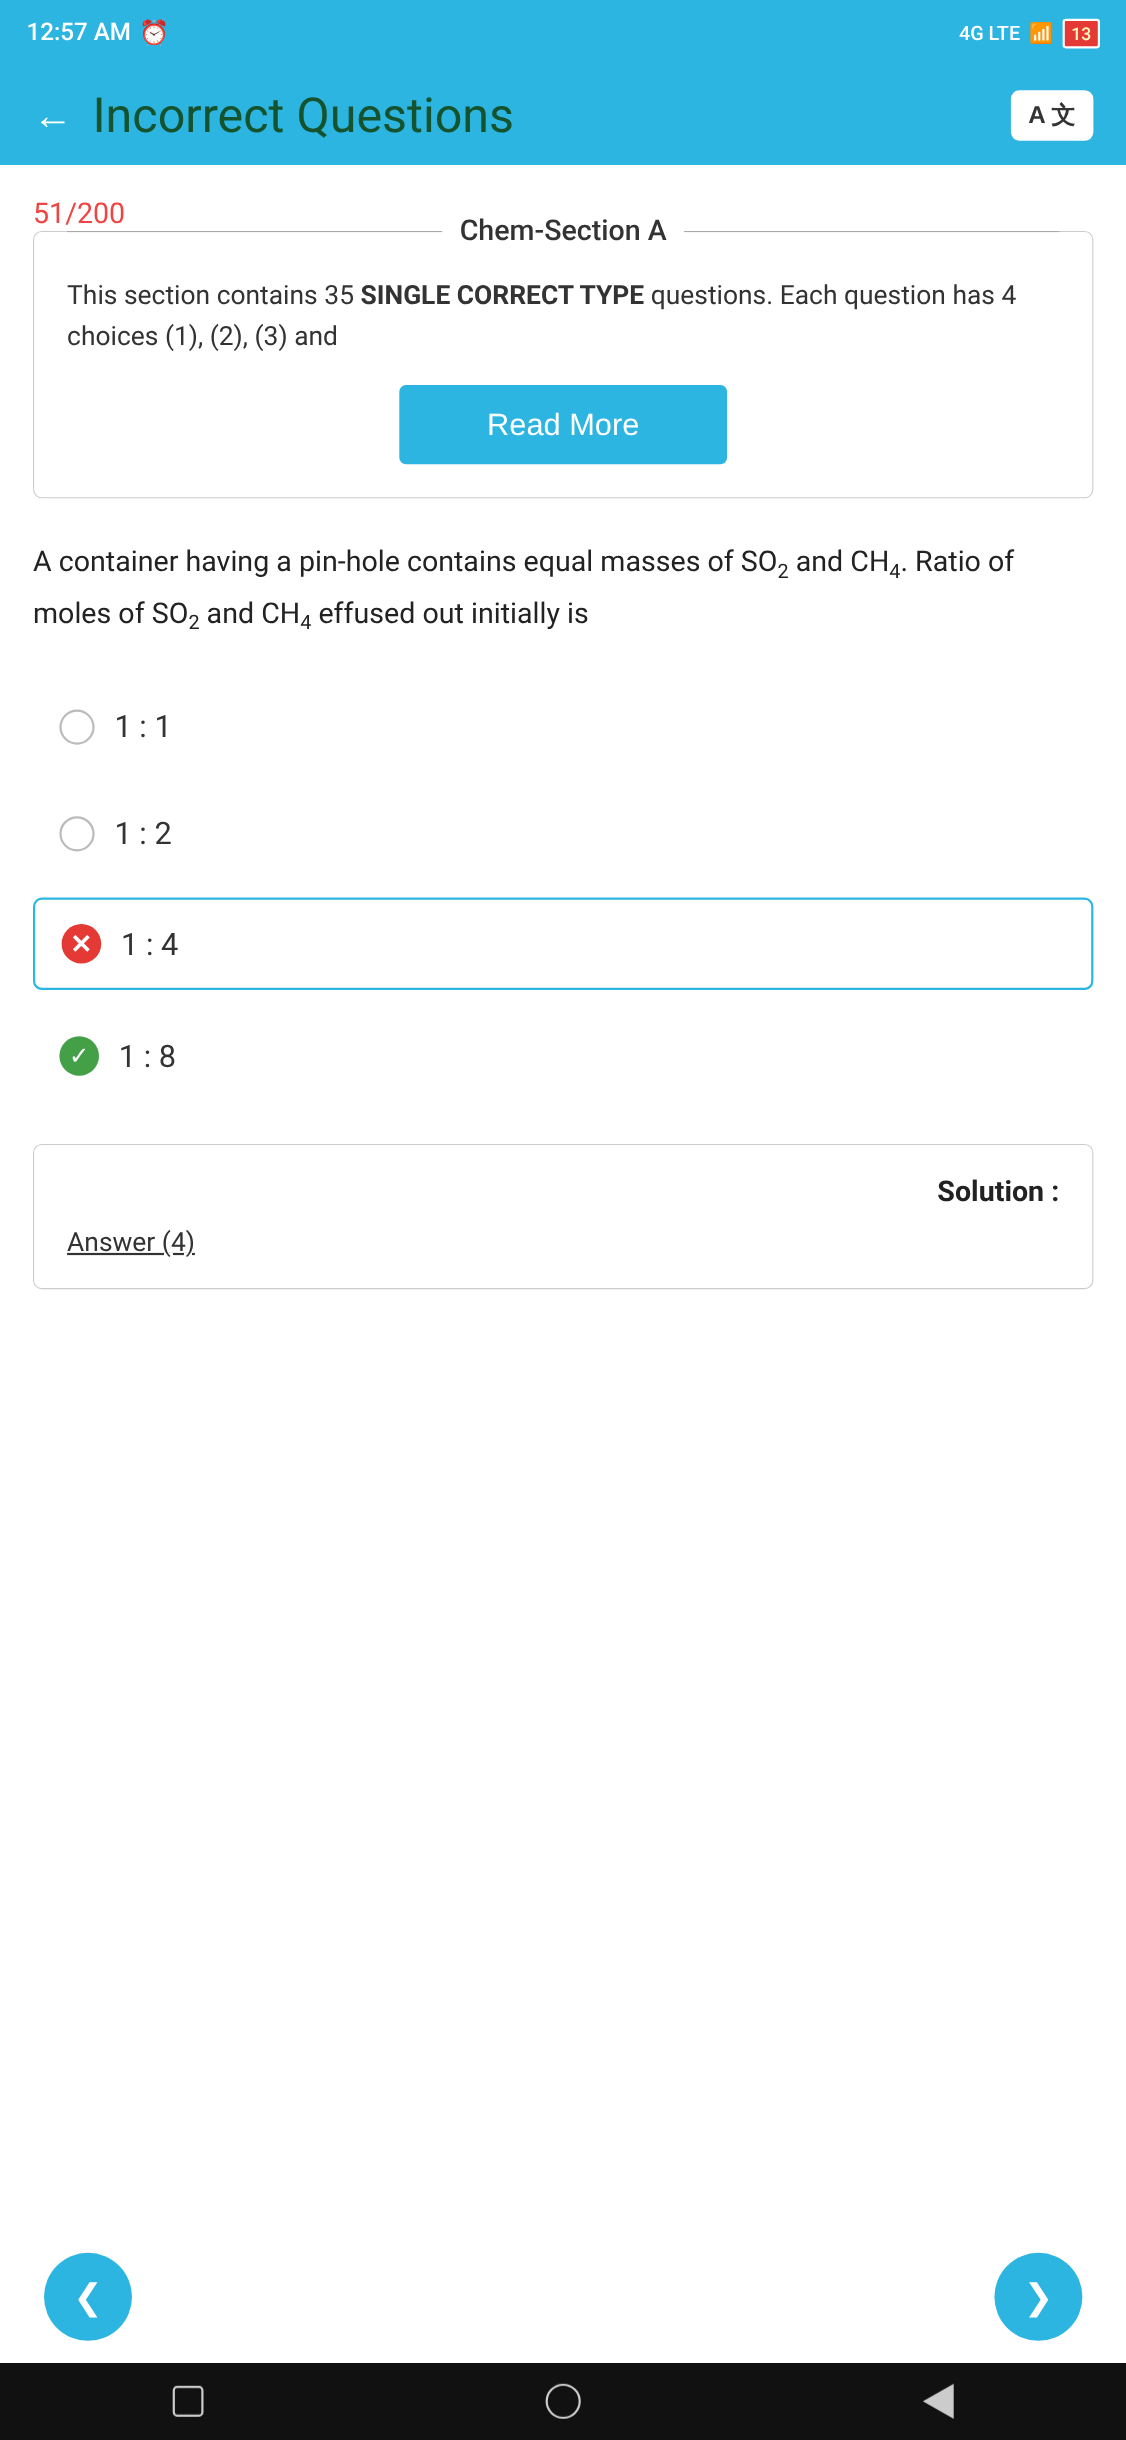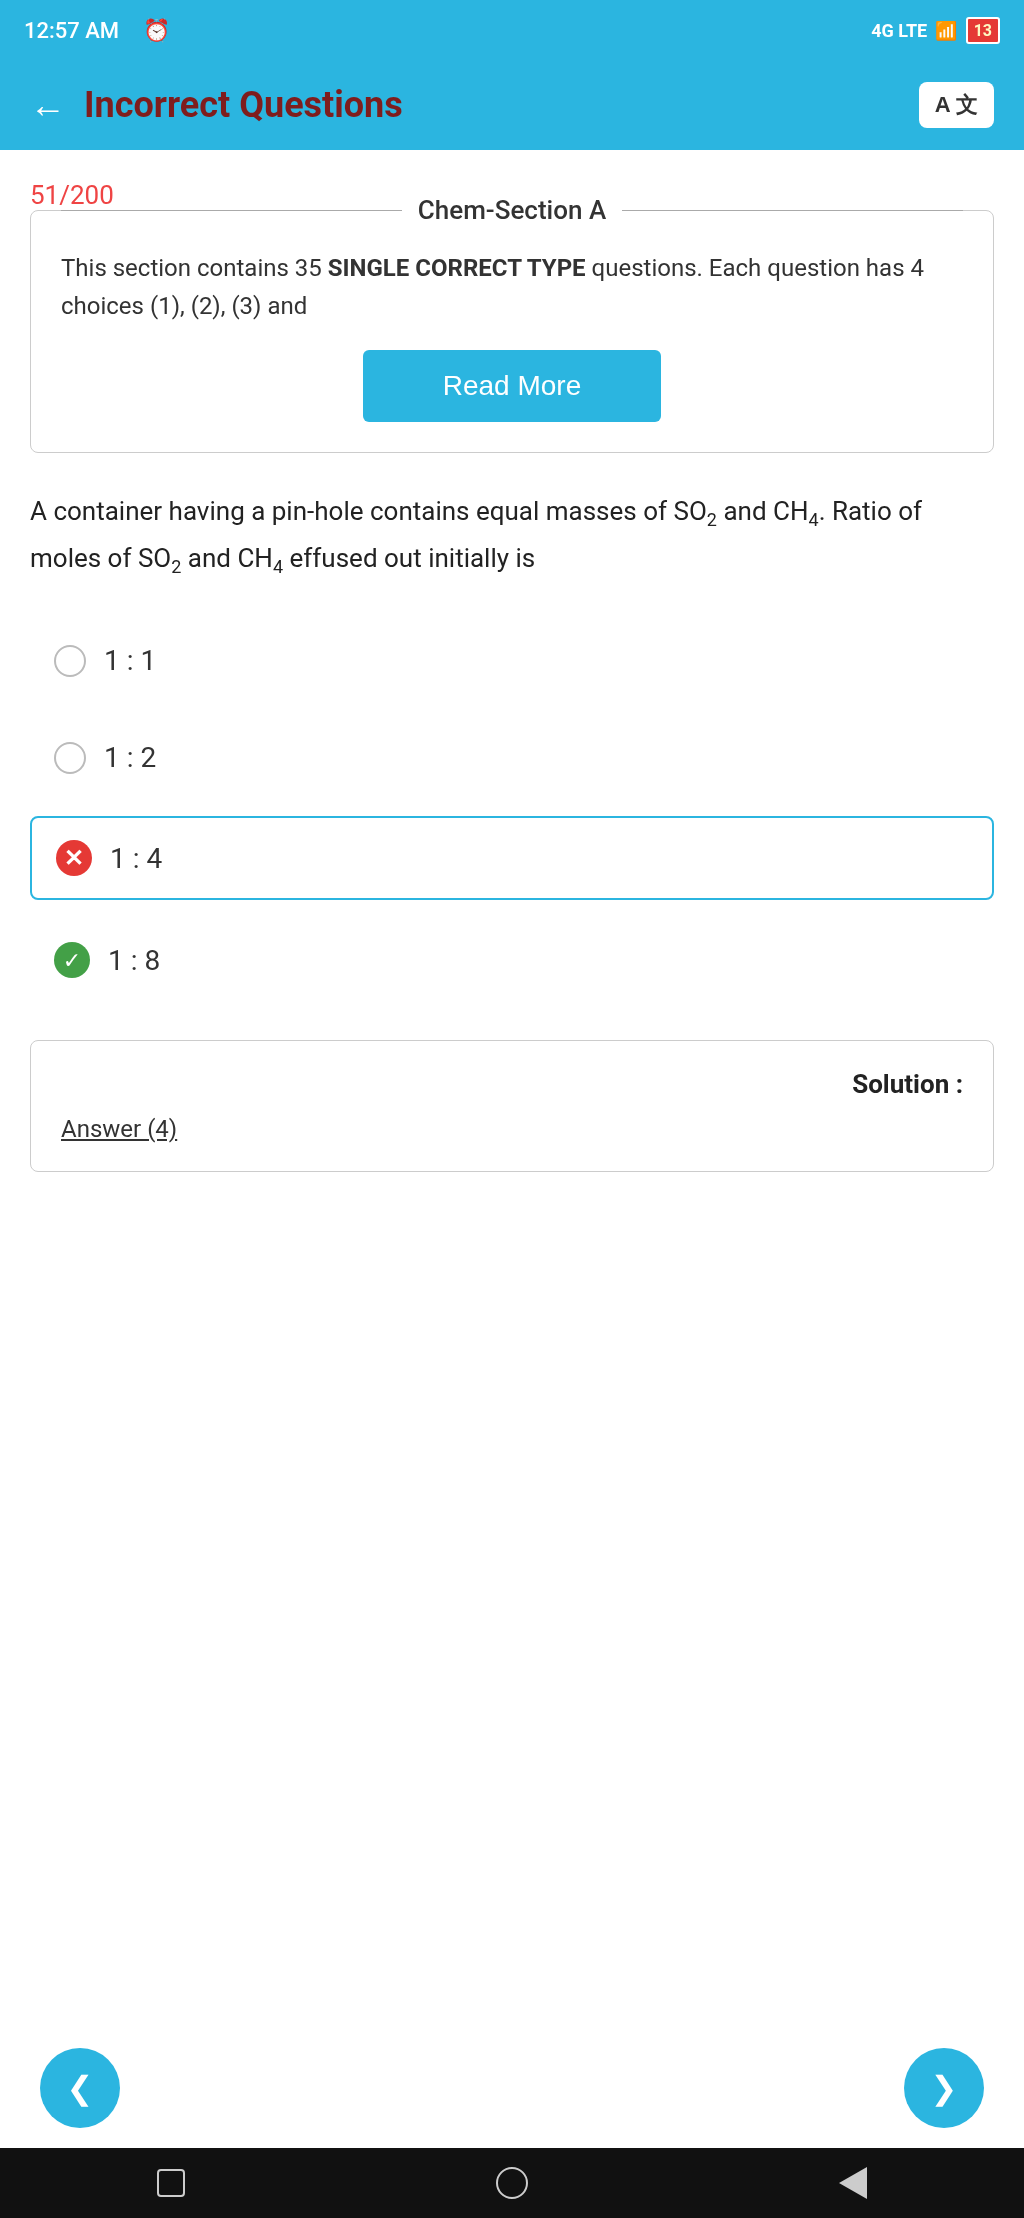--- a/index.html
+++ b/index.html
@@ -17,43 +17,43 @@
       background: #2bb5e0;
       height: 60px;
       display: flex;
       align-items: center;
       justify-content: space-between;
       padding: 0 24px;
       color: #fff;
       font-size: 22px;
       font-weight: 500;
     }
-    .status-bar-left { display: flex; align-items: flex-start; gap: 24px; }
-    .status-bar-right { display: flex; align-items: center; gap: 8px; font-size: 18px; font-weight: bold; }
+    .status-bar-left { display: flex; align-items: flex-start; gap: 8px; }
+    .status-bar-right { display: flex; align-items: center; gap: 8px; font-size: 18px; }
 
     
     .app-bar {
       background: #2bb5e0;
       height: 90px;
       display: flex;
       align-items: center;
       justify-content: space-between;
       padding: 0 30px;
       color: #fff;
     }
     .app-bar-left { display: flex; align-items: center; gap: 18px; }
     .back-arrow {
       font-size: 36px;
       color: #fff;
       cursor: pointer;
     }
     .app-bar-title {
-      font-size: 36px;
-      font-weight: 700;
-      color: #7f1d1d;
+      font-size: 44px;
+      font-weight: 400;
+      color: #14532d;
     }
     .translate-btn {
       background: #fff;
       border: none;
       border-radius: 8px;
       padding: 8px 16px;
       font-size: 22px;
       font-weight: bold;
       color: #333;
       cursor: pointer;

